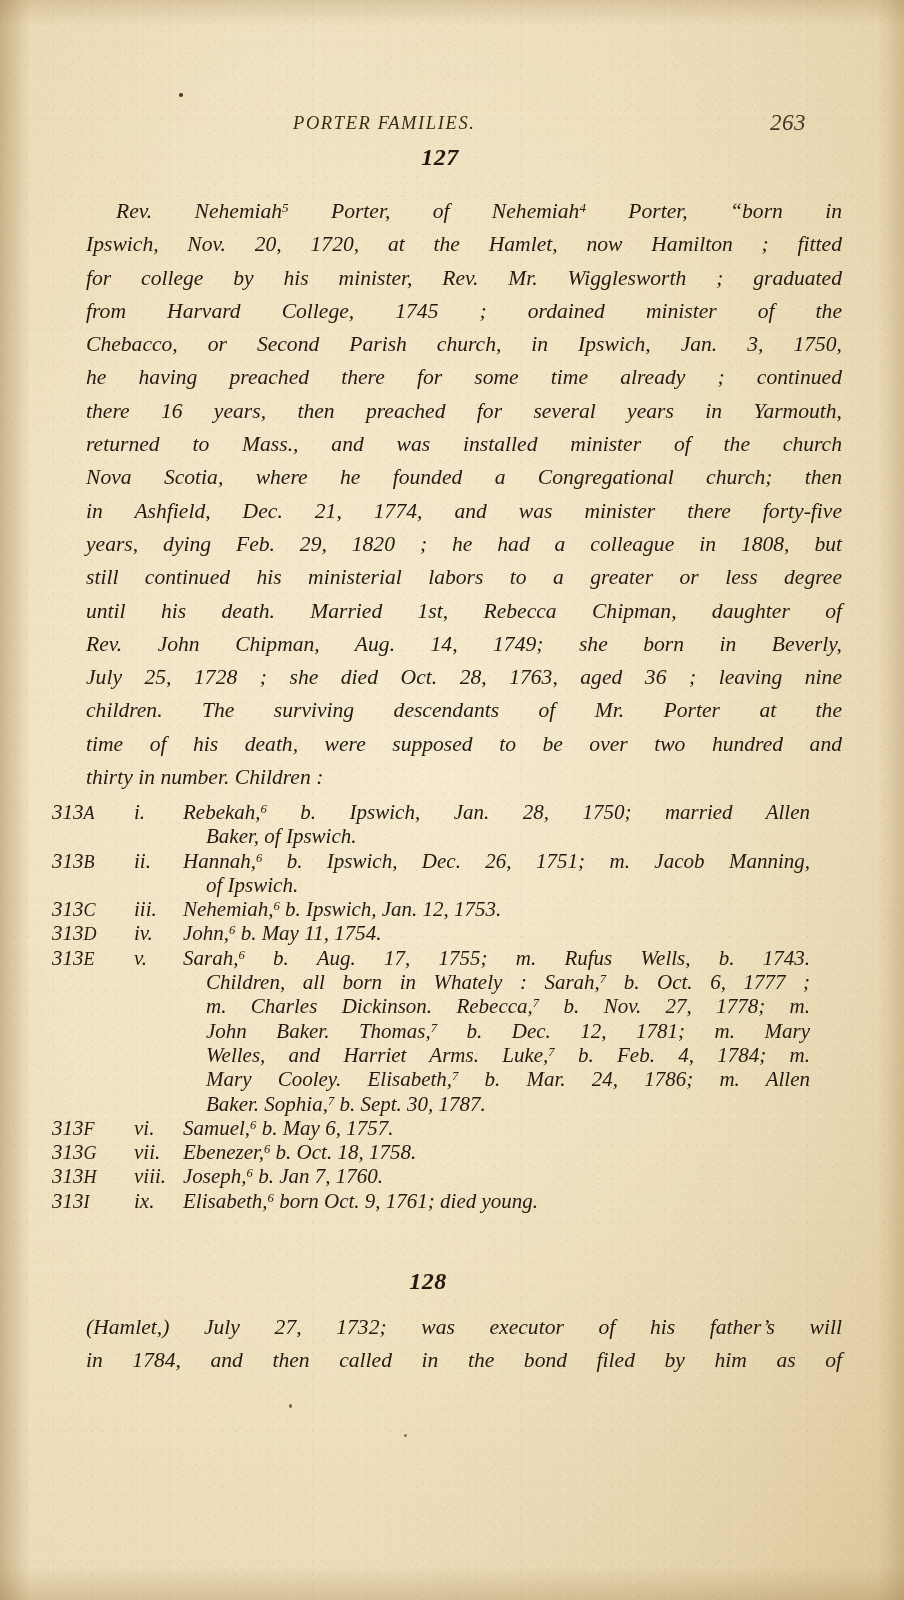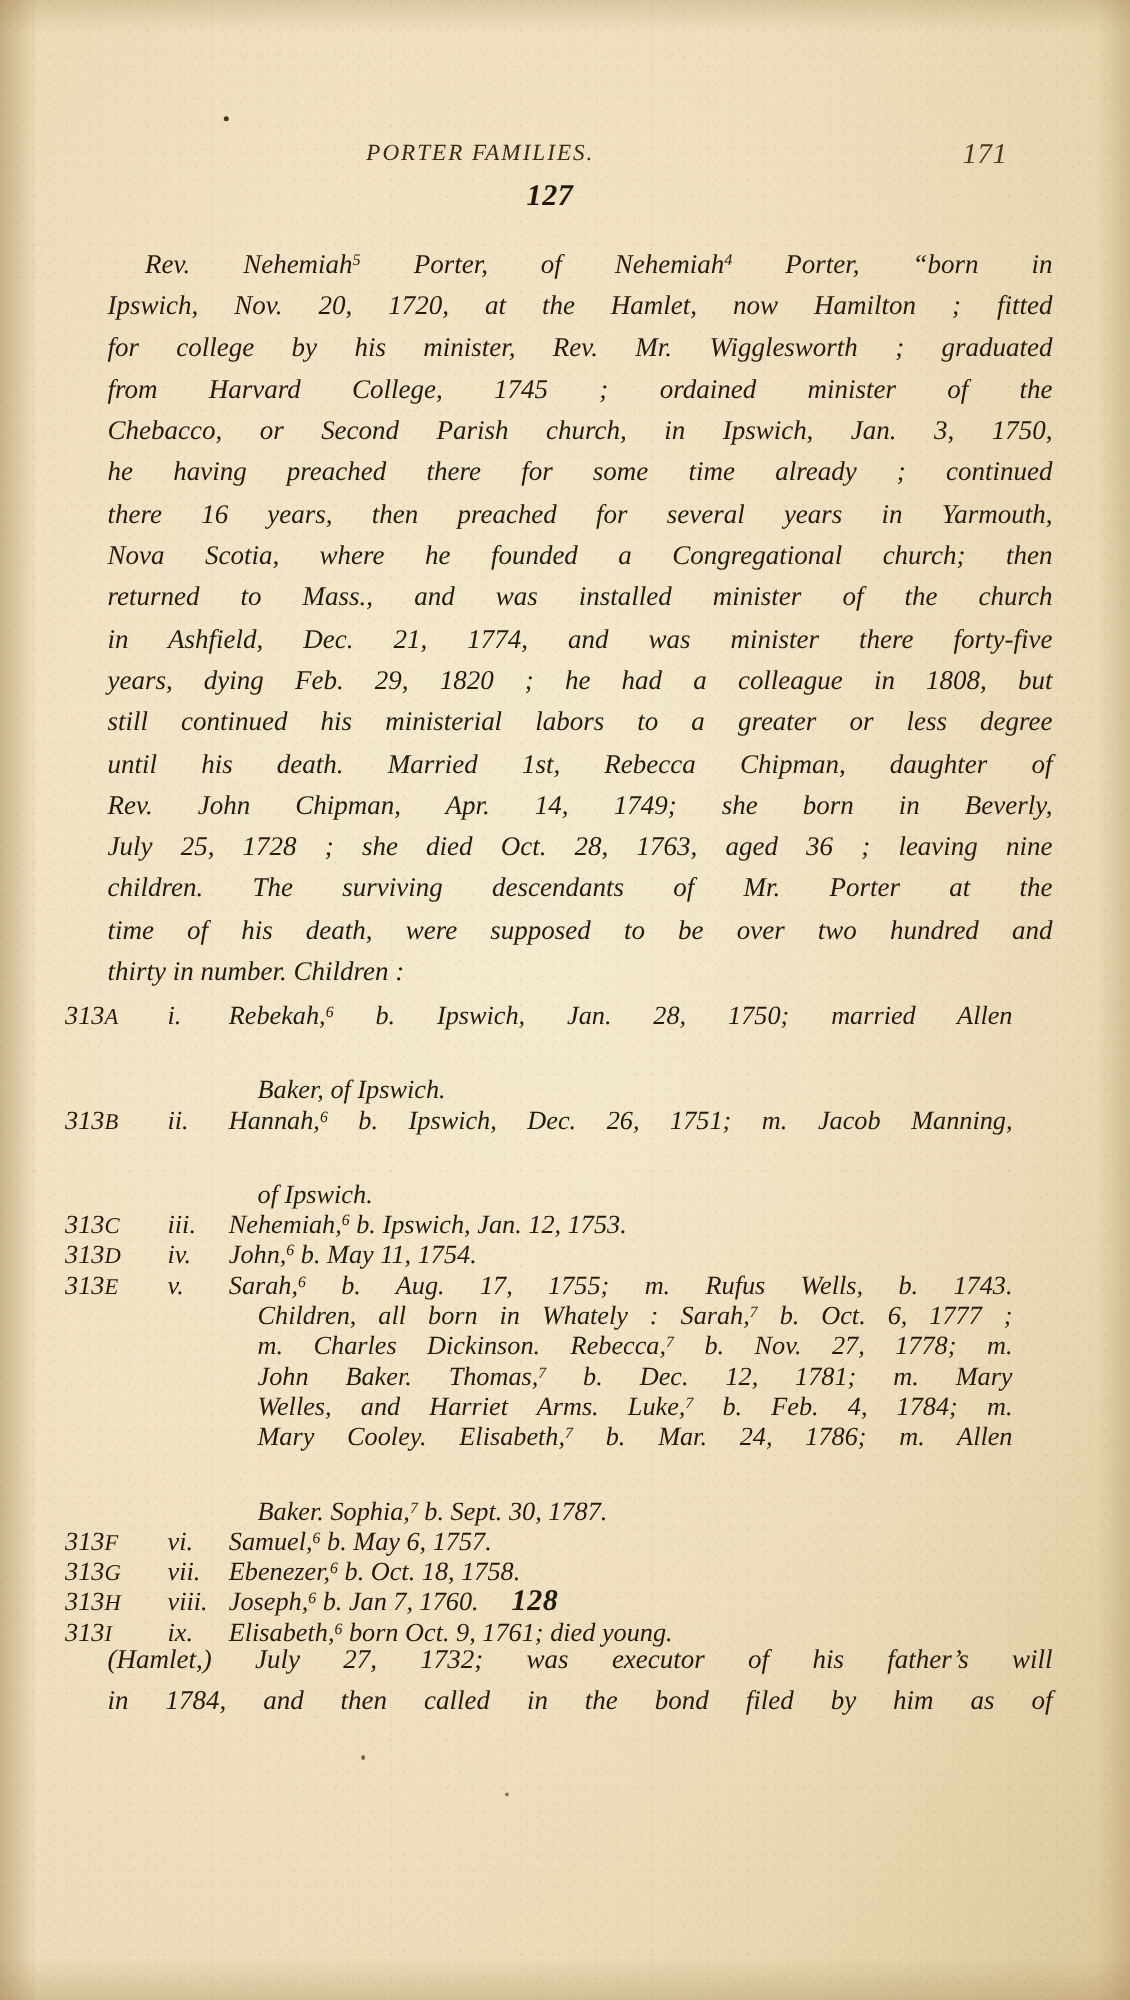--- a/index.html
+++ b/index.html
@@ -185,21 +185,21 @@
   }
   .child .body .ln {
     display: block;
     text-align: justify;
     text-align-last: justify;
     white-space: nowrap;
   }
   .child .body .ln.last { text-align-last: left; }
   .child .body .sub { display: block; padding-left: 23px; }
   .child .body .sub .ln { text-align-last: justify; }
-  .child .body .sub .ln.last { text-align-last: left; margin-top: 35px; }
+  .child .body .sub .ln.last { text-align-last: left; }
 
   
   .speck {
     position: absolute;
     border-radius: 50%;
     background: #4a3418;
     pointer-events: none;
   }
 </style>
 </head>
@@ -214,40 +214,40 @@
   <div id="edge-bottom"></div>
 
   <div class="speck" style="left:179px;top:93px;width:4px;height:4px;"></div>
   <div class="speck" style="left:289px;top:1404px;width:3px;height:4px;opacity:.75;"></div>
   <div class="speck" style="left:404px;top:1434px;width:3px;height:3px;opacity:.65;"></div>
 
   <div id="content">
 
     <div class="runhead">
       <span class="ttl">PORTER FAMILIES.</span>
-      <span class="pno">171</span>
+      <span class="pno">263</span>
     </div>
 
     <div class="secnum" id="secnum-127">127</div>
 
     <div class="para" id="para-127">
         <span class="ln" style="text-indent: 30px;">Rev. Nehemiah<sup>5</sup> Porter, of Nehemiah<sup>4</sup> Porter, “born in</span>
         <span class="ln">Ipswich, Nov. 20, 1720, at the Hamlet, now Hamilton ; fitted</span>
         <span class="ln">for college by his minister, Rev. Mr. Wigglesworth ; graduated</span>
         <span class="ln">from Harvard College, 1745 ; ordained minister of the</span>
         <span class="ln">Chebacco, or Second Parish church, in Ipswich, Jan. 3, 1750,</span>
         <span class="ln">he having preached there for some time already ; continued</span>
         <span class="ln">there 16 years, then preached for several years in Yarmouth,</span>
+        <span class="ln">returned to Mass., and was installed minister of the church</span>
         <span class="ln">Nova Scotia, where he founded a Congregational church; then</span>
-        <span class="ln">returned to Mass., and was installed minister of the church</span>
         <span class="ln">in Ashfield, Dec. 21, 1774, and was minister there forty-five</span>
         <span class="ln">years, dying Feb. 29, 1820 ; he had a colleague in 1808, but</span>
         <span class="ln">still continued his ministerial labors to a greater or less degree</span>
         <span class="ln">until his death. Married 1st, Rebecca Chipman, daughter of</span>
-        <span class="ln">Rev. John Chipman, Apr. 14, 1749; she born in Beverly,</span>
+        <span class="ln">Rev. John Chipman, Aug. 14, 1749; she born in Beverly,</span>
         <span class="ln">July 25, 1728 ; she died Oct. 28, 1763, aged 36 ; leaving nine</span>
         <span class="ln">children. The surviving descendants of Mr. Porter at the</span>
         <span class="ln">time of his death, were supposed to be over two hundred and</span>
         <span class="ln last">thirty in number. Children :</span>
       </div>
 
     <div id="children">
         <div class="child">
           <span class="ref">313<span class="sc">A</span></span>
           <span class="rom">i.</span>

